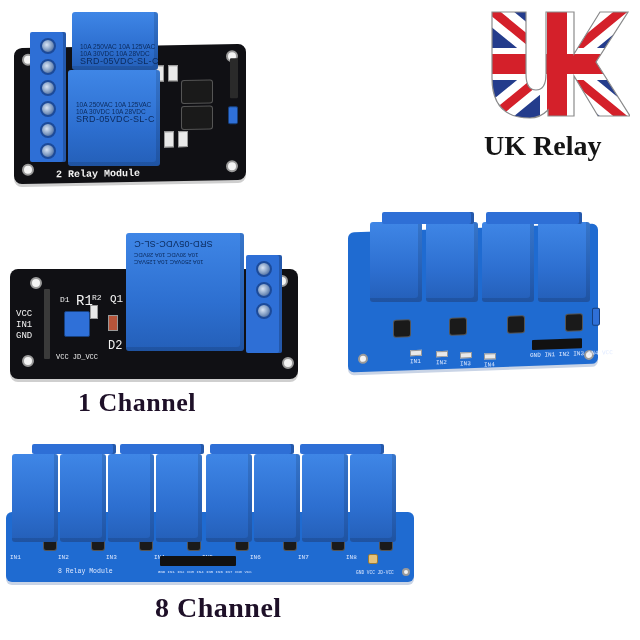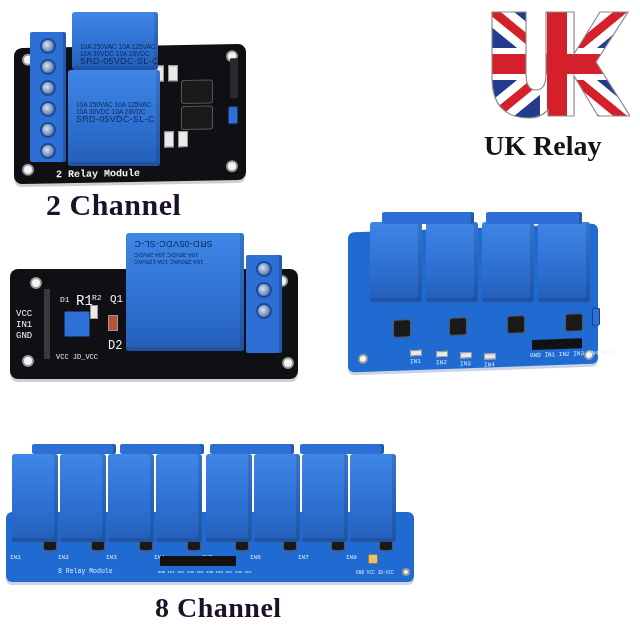--- a/index.html
+++ b/index.html
@@ -58,21 +58,20 @@
   <div class="relay" style="left:72px;top:12px;width:86px;height:58px;">
     <div class="txt" style="top:30px;font-size:6.5px;">10A 250VAC  10A 125VAC</div>
     <div class="txt" style="top:37px;font-size:6.5px;">10A  30VDC  10A  28VDC</div>
     <div class="txt model" style="top:45px;font-size:9px;">SRD-05VDC-SL-C</div>
   </div>
   <div class="relay" style="left:68px;top:70px;width:92px;height:96px;">
     <div class="txt" style="top:30px;font-size:6.5px;">10A 250VAC  10A 125VAC</div>
     <div class="txt" style="top:37px;font-size:6.5px;">10A  30VDC  10A  28VDC</div>
     <div class="txt model" style="top:45px;font-size:9px;">SRD-05VDC-SL-C</div>
   </div>
-  <div class="caption" style="left:46px;top:188px;">2 Channel</div>
 </div>
 
 <div class="uk-block">
   <svg width="146" height="120" viewBox="0 0 146 120">
     <defs>
       <clipPath id="ukclip">
         <path d="M8 8 L42 8 L42 70 Q42 86 52 86 Q62 86 62 70 L62 8 L90 8 L90 50 L116 8 L144 8 L112 58 L146 112 L114 112 L90 72 L90 112 L64 112 L64 106 Q56 114 46 114 Q8 114 8 74 Z"></path>
       </clipPath>
     </defs>
     <g clip-path="url(#ukclip)">
@@ -112,20 +111,21 @@
   <div class="relay" style="left:126px;top:8px;width:118px;height:118px;">
     <div class="txt model" style="top:6px;left:8px;font-size:9px;transform:rotate(180deg);">SRD-05VDC-SL-C</div>
     <div class="txt" style="top:17px;font-size:6px;transform:rotate(180deg);">10A  30VDC 10A  28VDC</div>
     <div class="txt" style="top:24px;font-size:6px;transform:rotate(180deg);">10A 250VAC 10A 125VAC</div>
   </div>
   <div class="terminal" style="left:246px;top:30px;width:36px;height:98px;">
     <div class="screw" style="left:10px;top:6px;"></div>
     <div class="screw" style="left:10px;top:27px;"></div>
     <div class="screw" style="left:10px;top:48px;"></div>
   </div>
+  <div class="caption" style="left:78px;top:163px;font-size:26px;">1 Channel</div>
 </div>
 
 <div class="abs" style="left:340px;top:200px;width:300px;height:220px;">
   <div class="abs pcb-blue" style="left:8px;top:28px;width:250px;height:140px;transform:skewY(-2deg);">
     <div class="hole" style="left:10px;top:122px;width:10px;height:10px;"></div>
     <div class="hole" style="left:236px;top:126px;width:10px;height:10px;"></div>
     <div class="chip" style="left:46px;top:90px;width:16px;height:16px;"></div>
     <div class="chip" style="left:102px;top:90px;width:16px;height:16px;"></div>
     <div class="chip" style="left:160px;top:90px;width:16px;height:16px;"></div>
     <div class="chip" style="left:218px;top:90px;width:16px;height:16px;"></div>

